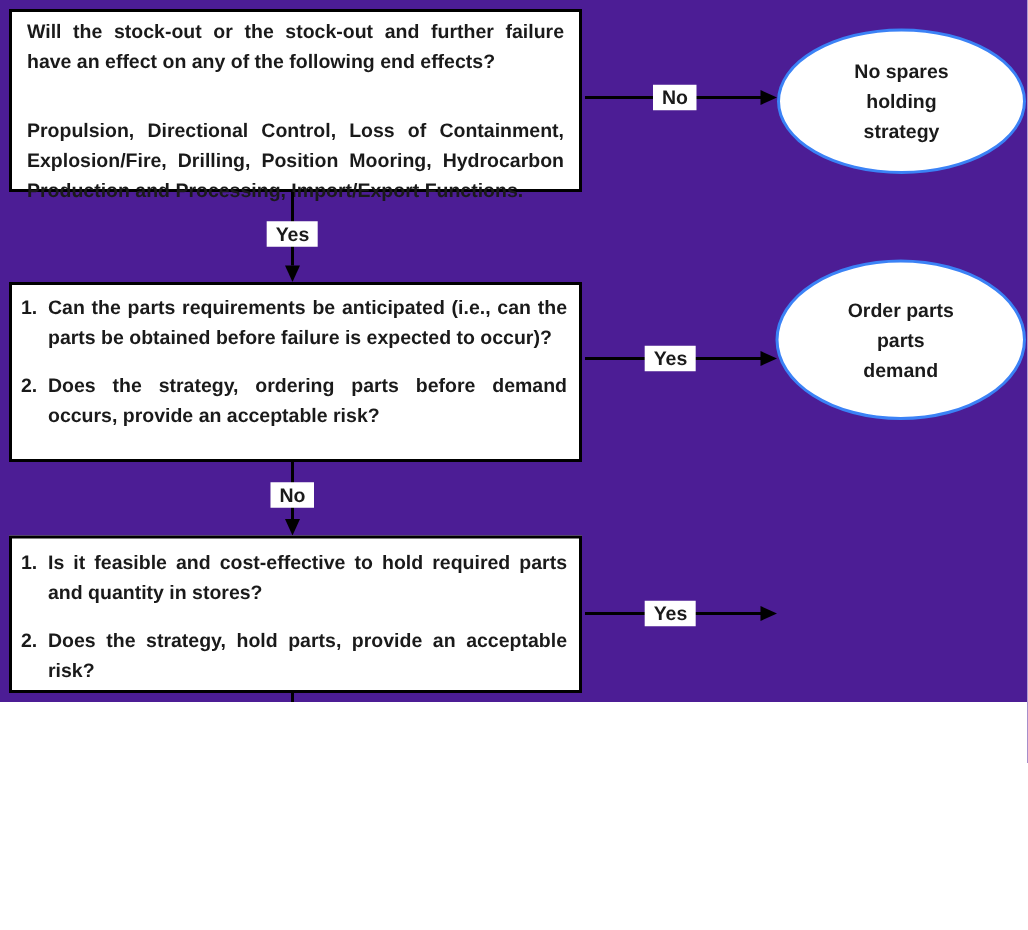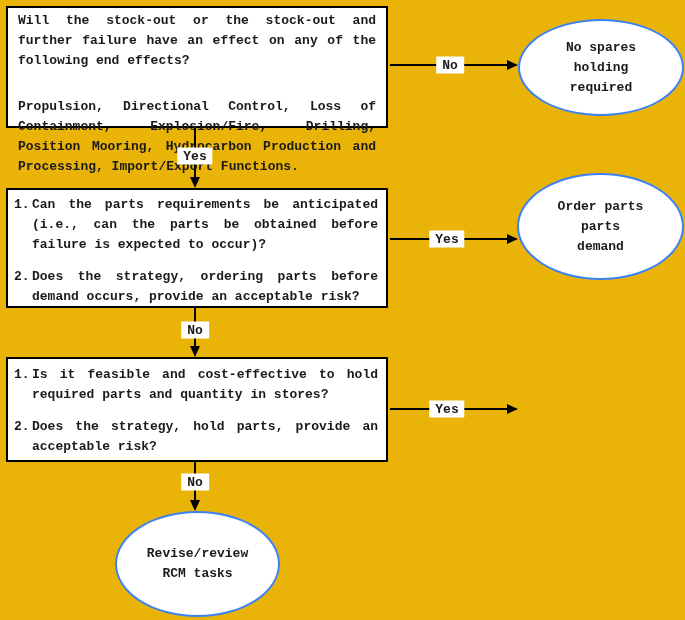--- a/index.html
+++ b/index.html
@@ -1,21 +1,21 @@
 <!DOCTYPE html>
 <html><head>
 <meta charset="utf-8">
 <style>
   html, body { margin: 0; padding: 0; background: #ffffff; }
   .canvas {
     position: relative;
     width: 685px;
-    height: 620px;
-    background: #eab308;
-    font-family: Liberation Mono, monospace;
+    height: 468px;
+    background: #4c1d95;
+    font-family: Liberation Sans, sans-serif;
     font-weight: bold;
     color: #1a1a1a;
     overflow: hidden;
   }
   .qbox {
     position: absolute;
     box-sizing: border-box;
     border: 2px solid #000000;
     background: #ffffff;
     font-size: 13px;
@@ -76,21 +76,21 @@
   </div>
 
   <div class="hline" style="left:390px; top:64px; width:118px;"></div>
   <div class="arrow-right" style="left:507px; top:60px;"></div>
   <span class="conn-label" style="left:450px; top:65px;">No</span>
 
   <div class="ellipse" style="left:518px; top:19px; width:166px; height:97px;">
     <div>
       <div>No spares</div>
       <div>holding</div>
-      <div>required</div>
+      <div>strategy</div>
     </div>
   </div>
 
   <div class="vline" style="left:194px; top:128px; height:49px;"></div>
   <div class="arrow-down" style="left:190px; top:177px;"></div>
   <span class="conn-label" style="left:195px; top:156px;">Yes</span>
 
   <div class="qbox" style="left:6px; top:188px; width:382px; height:120px; padding:5px 0;">
     <div class="item">
       <span class="num">1.</span>

